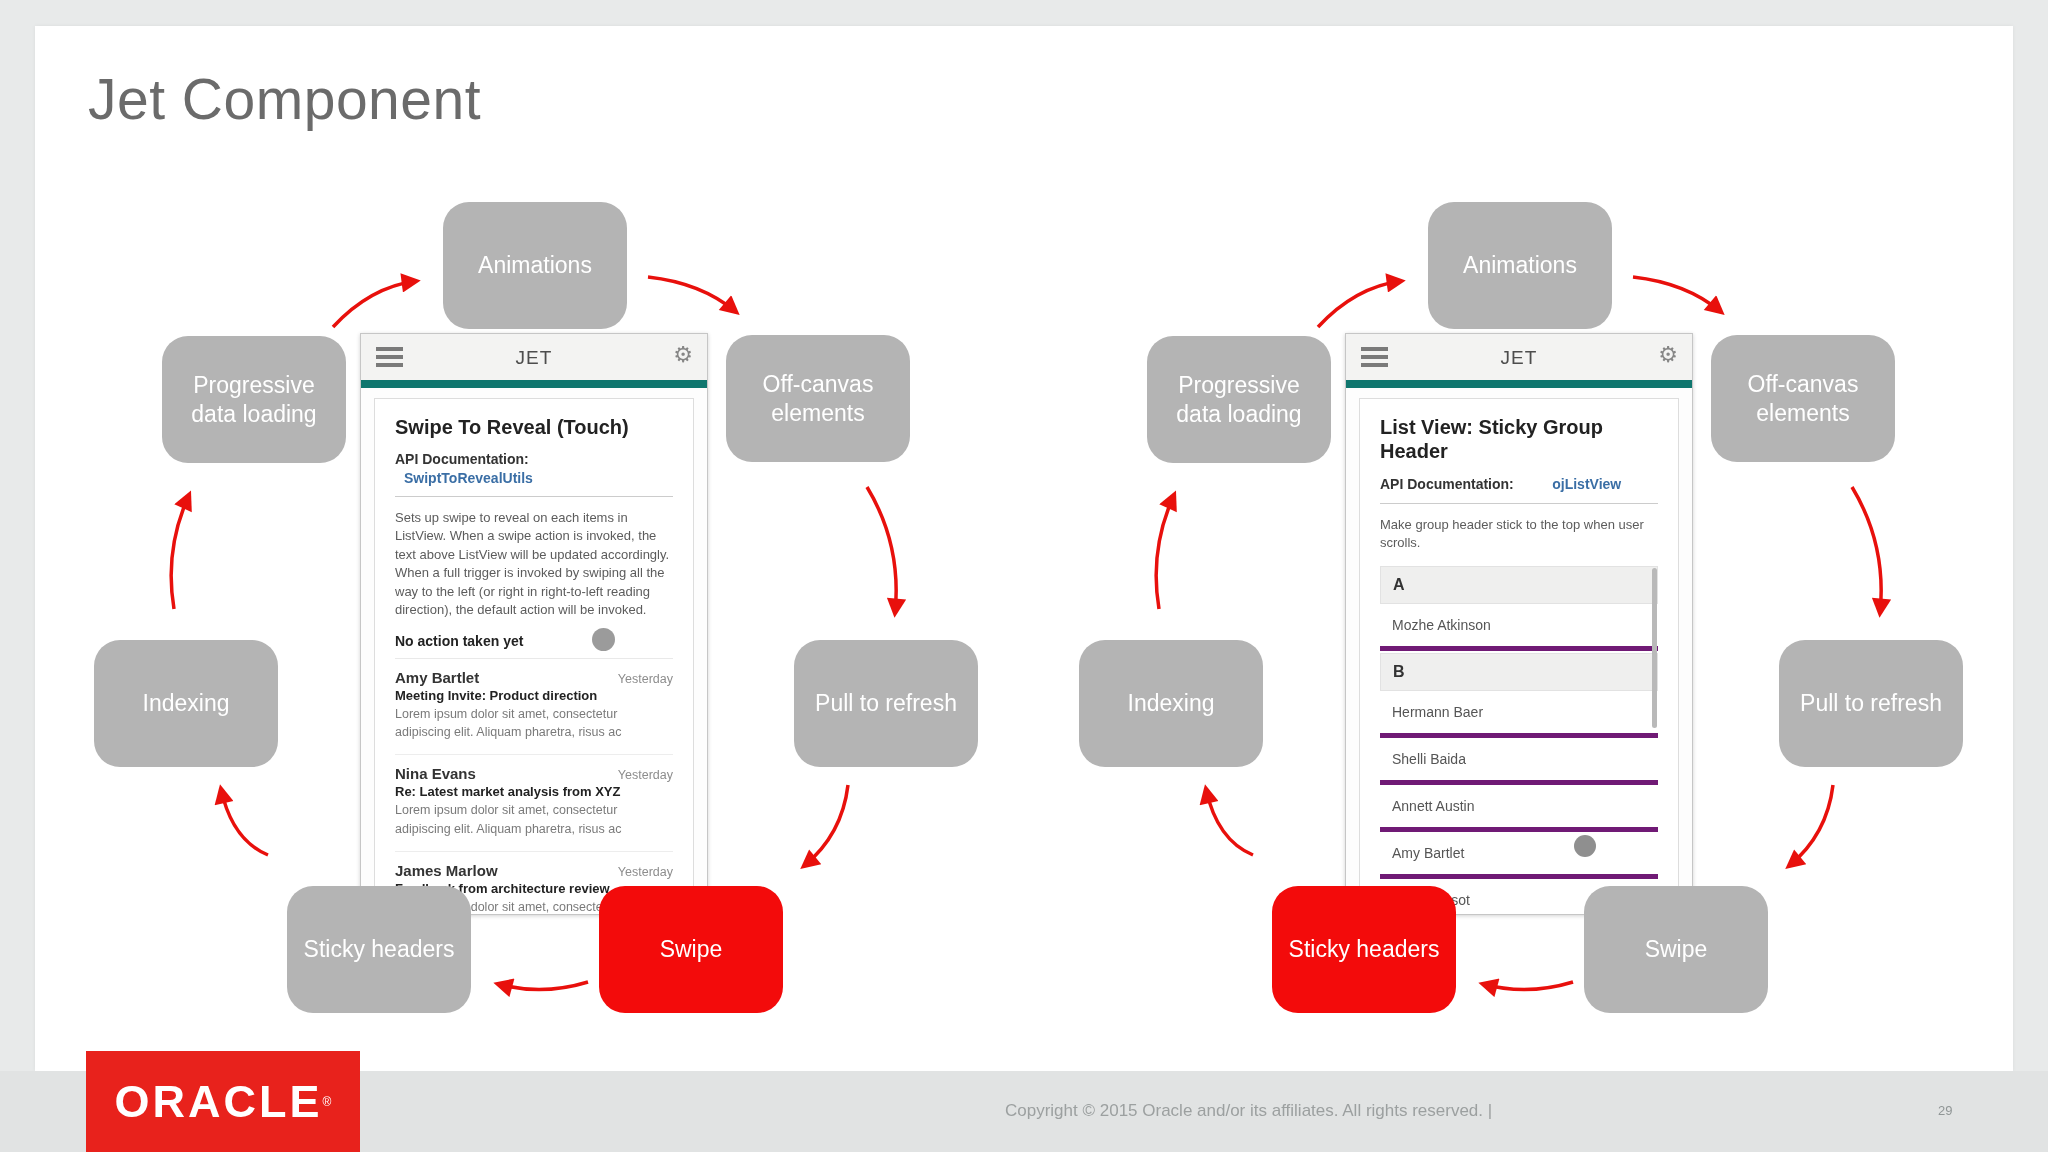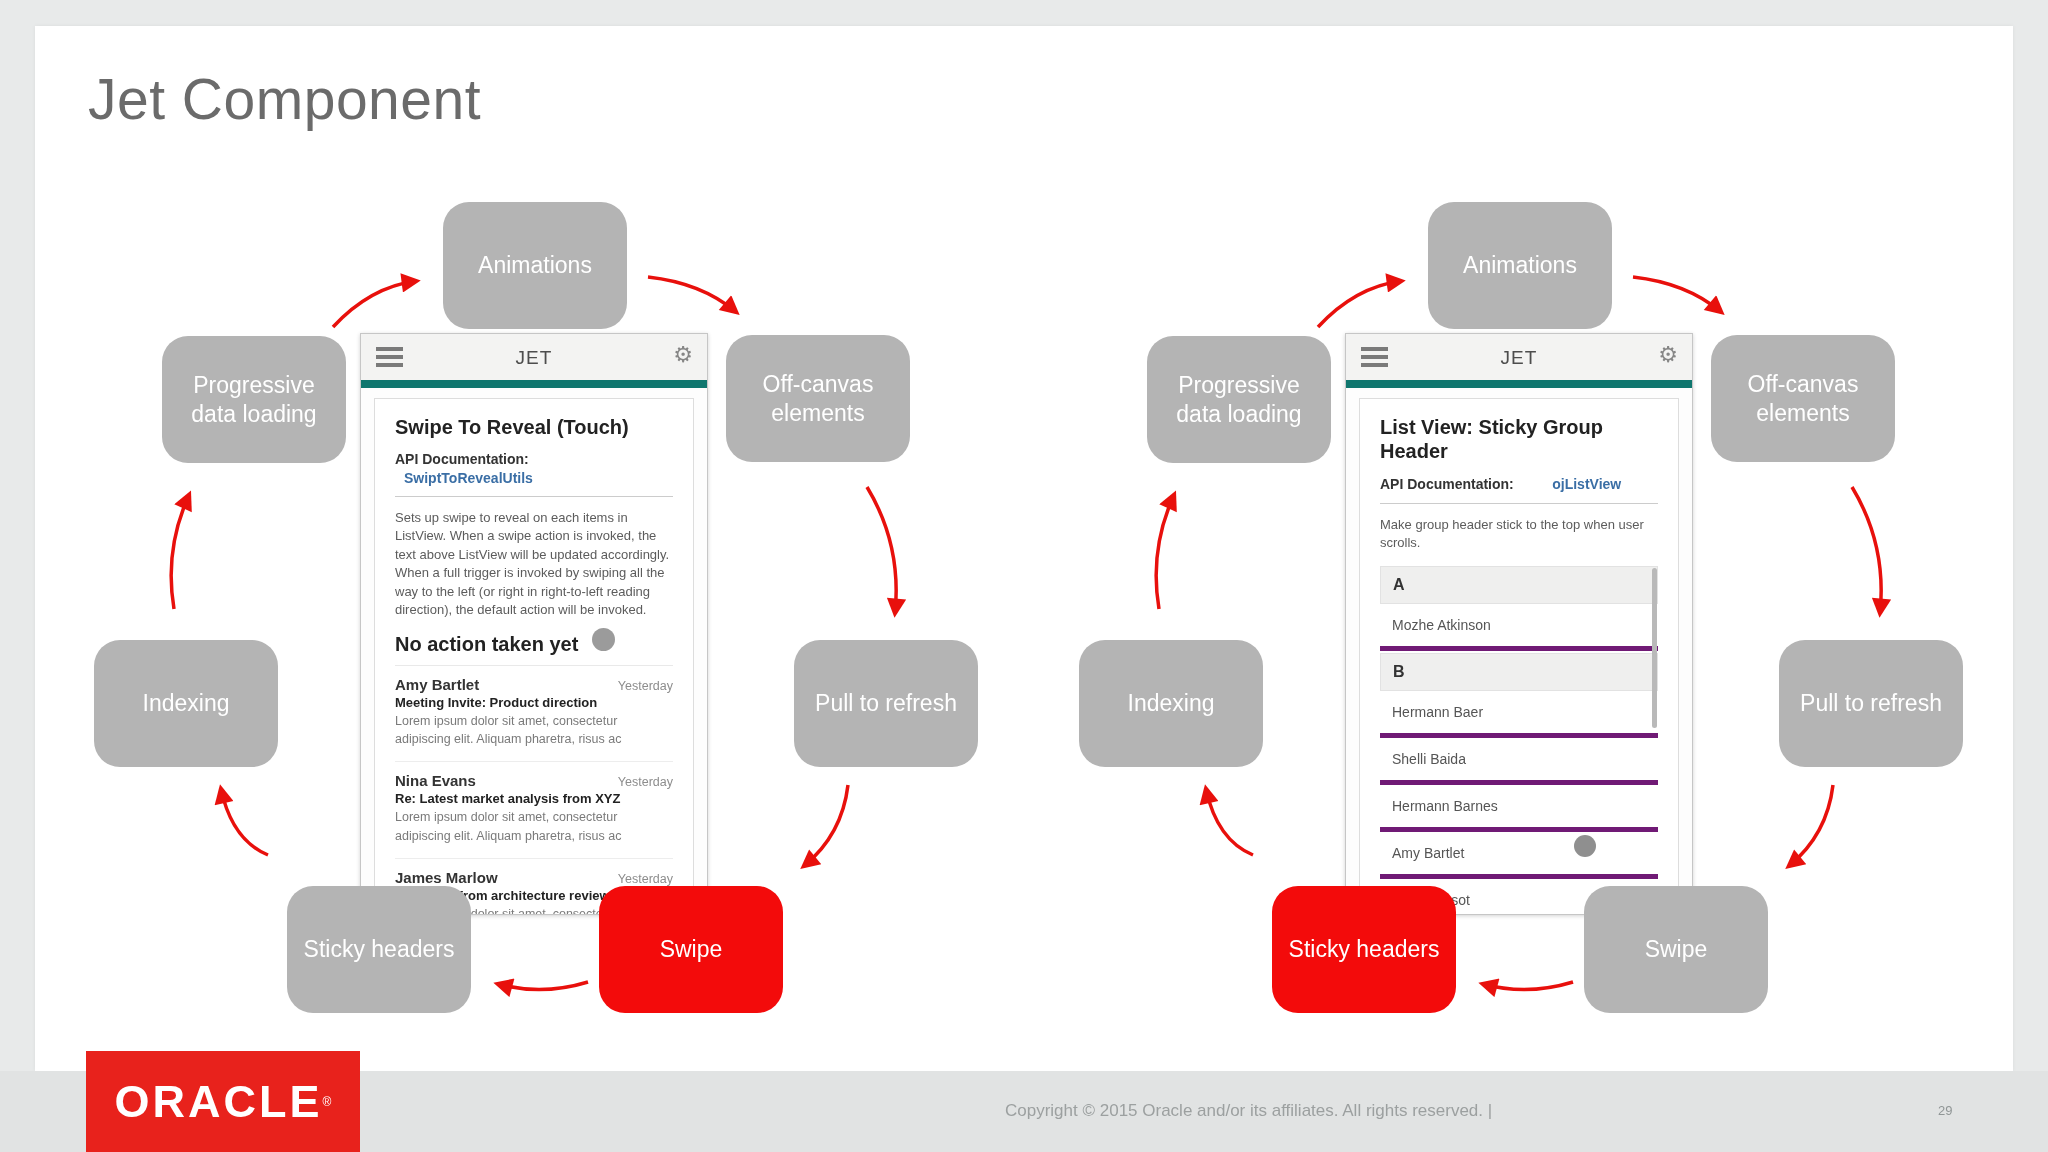--- a/index.html
+++ b/index.html
@@ -39,21 +39,21 @@
   .phone-card{margin:10px 13px;border:1px solid #dddddd;background:#ffffff;
     padding:16px 20px;min-height:560px;box-sizing:border-box;}
   .phone-title{margin:0 0 12px 0;font-size:20px;font-weight:bold;color:#222;line-height:1.2;}
   .api-label{font-size:14px;font-weight:bold;color:#333;}
   .api-link{font-size:14px;font-weight:bold;color:#3a6ea5;}
   .api-link.block{display:block;margin:3px 0 0 9px;}
   .api-row .api-link{margin-left:34px;}
   .api-rule{border:none;border-top:1px solid #cccccc;margin:10px 0 12px 0;}
   .phone-desc{font-size:13px;color:#5c5c5c;line-height:1.42;margin:0;}
   .status-row{position:relative;margin-top:13px;padding-bottom:9px;border-bottom:1px solid #e9e9e9;
-    font-size:20px;font-weight:bold;color:#222;}
+    font-size:14px;font-weight:bold;color:#222;}
   .status-dot{position:absolute;right:58px;top:-5px;width:23px;height:23px;border-radius:50%;background:#9b9b9b;}
   .email-item{padding:10px 0 12px 0;border-bottom:1px solid #ededed;}
   .email-top{display:flex;justify-content:space-between;align-items:baseline;}
   .email-name{font-size:15px;font-weight:bold;color:#333;}
   .email-time{font-size:12.5px;color:#8d8d8d;}
   .email-subject{font-size:13px;font-weight:bold;color:#222;margin-top:2px;}
   .email-body{font-size:12.5px;color:#7a7a7a;line-height:1.5;margin-top:2px;}
   .glist{position:relative;margin-top:13px;}
   .group-header{background:#efefee;border:1px solid #e2e2e2;padding:9px 12px;margin-top:2px;
     font-size:16px;font-weight:bold;color:#333;}
@@ -222,21 +222,21 @@
           <a class="api-link">ojListView</a>
         </div>
         <hr class="api-rule">
         <p class="phone-desc">Make group header stick to the top when user scrolls.</p>
         <div class="glist">
           <div class="group-header">A</div>
           <div class="gitem">Mozhe Atkinson</div>
           <div class="group-header">B</div>
           <div class="gitem">Hermann Baer</div>
           <div class="gitem">Shelli Baida</div>
-          <div class="gitem">Hermann Barnes</div>
+          <div class="gitem">Annett Austin</div>
           <div class="gitem">
             <span>Amy Bartlet</span>
             <span class="status-dot"></span>
           </div>
           <div class="gitem">Laura Bissot</div>
           <div class="gitem">Bart Buckler</div>
           <div class="scrollbar"></div>
         </div>
       </div>
     </div>

